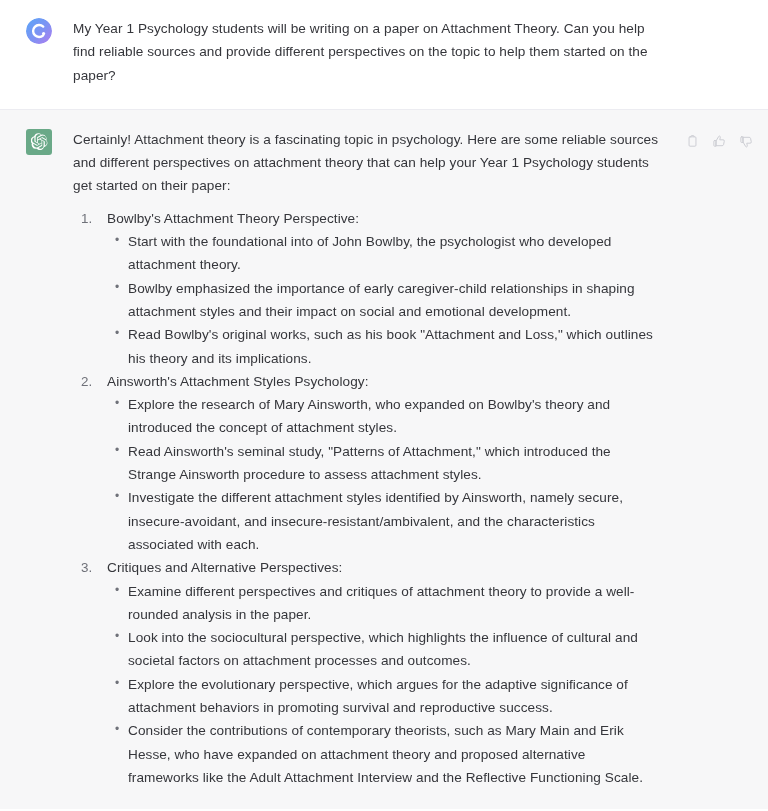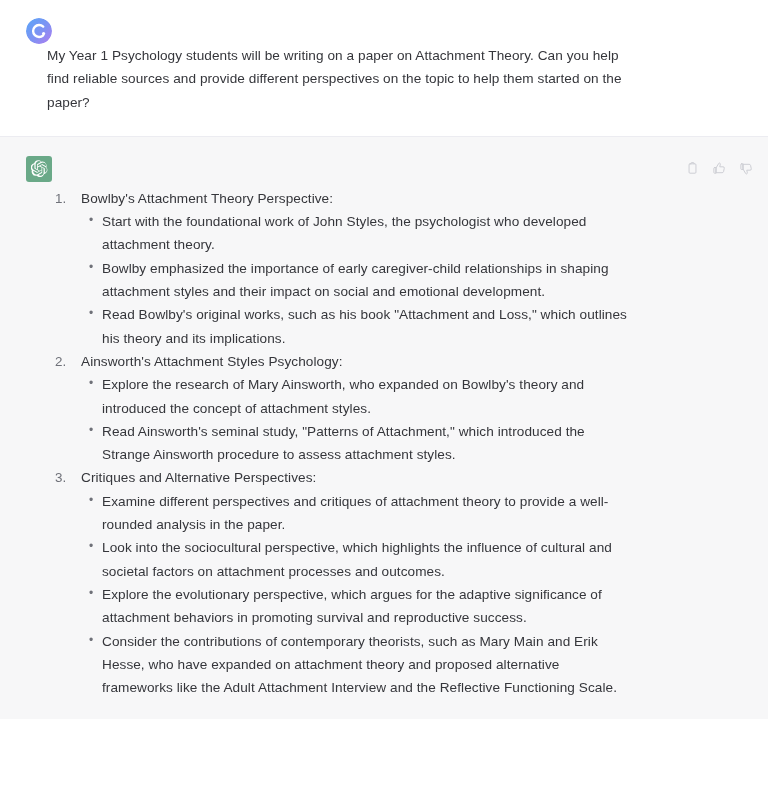--- a/index.html
+++ b/index.html
@@ -35,21 +35,20 @@
     border-top: 1px solid #ececf1;
     padding: 18px 0 20px 0;
   }
 
   .msg-inner {
     display: flex;
     align-items: flex-start;
     padding-left: 26px;
     padding-right: 22px;
     position: relative;
-    flex-direction: column;
   }
 
   
   .avatar {
     flex: 0 0 auto;
     width: 26px;
     height: 26px;
     margin-top: 1px;
     display: block;
   }
@@ -197,37 +196,39 @@
     <div class="msg-inner">
 
       <div class="avatar avatar-assistant">
         <svg width="17" height="17" viewBox="0 0 24 24">
           <path d="M21.6 10.2a5.9 5.9 0 0 0-.5-4.9 6 6 0 0 0-6.4-2.9A5.9 5.9 0 0 0 10.2.4a6 6 0 0 0-5.7 4.1 5.9 5.9 0 0 0-4 2.9 6 6 0 0 0 .7 7 5.9 5.9 0 0 0 .5 4.9 6 6 0 0 0 6.5 2.9 5.9 5.9 0 0 0 4.4 2 6 6 0 0 0 5.7-4.2 5.9 5.9 0 0 0 4-2.9 6 6 0 0 0-.7-6.9zM13.4 22.1a4.5 4.5 0 0 1-2.9-1l.1-.1 4.8-2.8a.8.8 0 0 0 .4-.7v-6.8l2 1.2v5.6a4.5 4.5 0 0 1-4.4 4.6zM3.8 18a4.4 4.4 0 0 1-.5-3l.1.1 4.8 2.8a.8.8 0 0 0 .8 0l5.9-3.4v2.3l-5 2.9A4.5 4.5 0 0 1 3.8 18zM2.5 7.9a4.5 4.5 0 0 1 2.3-2v5.7a.8.8 0 0 0 .4.7l5.9 3.4-2 1.2-4.9-2.8a4.5 4.5 0 0 1-1.7-6.2zm16.7 3.9-5.9-3.5 2-1.1 4.9 2.8a4.5 4.5 0 0 1-.7 8.1v-5.6a.8.8 0 0 0-.3-.7zm2-3-.1-.1-4.8-2.8a.8.8 0 0 0-.8 0L9.6 9.3V7l4.9-2.9a4.5 4.5 0 0 1 6.7 4.7zM8.5 12.9l-2-1.1V6.1a4.5 4.5 0 0 1 7.4-3.5l-.1.1L9 5.5a.8.8 0 0 0-.4.7zm1.1-2.3 2.6-1.5 2.7 1.5v3l-2.6 1.6-2.7-1.5z" fill="#ffffff"></path>
         </svg>
       </div>
 
       <div class="msg-body">
 
+        <p>Certainly! Attachment theory is a fascinating topic in psychology. Here are some reliable sources and different perspectives on attachment theory that can help your Year 1 Psychology students get started on their paper:</p>
 
         <ol class="outline">
 
           <li>
             <span class="li-head">Bowlby's Attachment Theory Perspective:</span>
             <ul class="sub">
-              <li>Start with the foundational work of John Styles, the psychologist who developed attachment theory.</li>
+              <li>Start with the foundational into of John Bowlby, the psychologist who developed attachment theory.</li>
               <li>Bowlby emphasized the importance of early caregiver-child relationships in shaping attachment styles and their impact on social and emotional development.</li>
               <li>Read Bowlby's original works, such as his book "Attachment and Loss," which outlines his theory and its implications.</li>
             </ul>
           </li>
 
           <li>
             <span class="li-head">Ainsworth's Attachment Styles Psychology:</span>
             <ul class="sub">
               <li>Explore the research of Mary Ainsworth, who expanded on Bowlby's theory and introduced the concept of attachment styles.</li>
               <li>Read Ainsworth's seminal study, "Patterns of Attachment," which introduced the Strange Ainsworth procedure to assess attachment styles.</li>
+              <li>Investigate the different attachment styles identified by Ainsworth, namely secure, insecure-avoidant, and insecure-resistant/ambivalent, and the characteristics associated with each.</li>
             </ul>
           </li>
 
           <li>
             <span class="li-head">Critiques and Alternative Perspectives:</span>
             <ul class="sub">
               <li>Examine different perspectives and critiques of attachment theory to provide a well-rounded analysis in the paper.</li>
               <li>Look into the sociocultural perspective, which highlights the influence of cultural and societal factors on attachment processes and outcomes.</li>
               <li>Explore the evolutionary perspective, which argues for the adaptive significance of attachment behaviors in promoting survival and reproductive success.</li>
               <li>Consider the contributions of contemporary theorists, such as Mary Main and Erik Hesse, who have expanded on attachment theory and proposed alternative frameworks like the Adult Attachment Interview and the Reflective Functioning Scale.</li>

